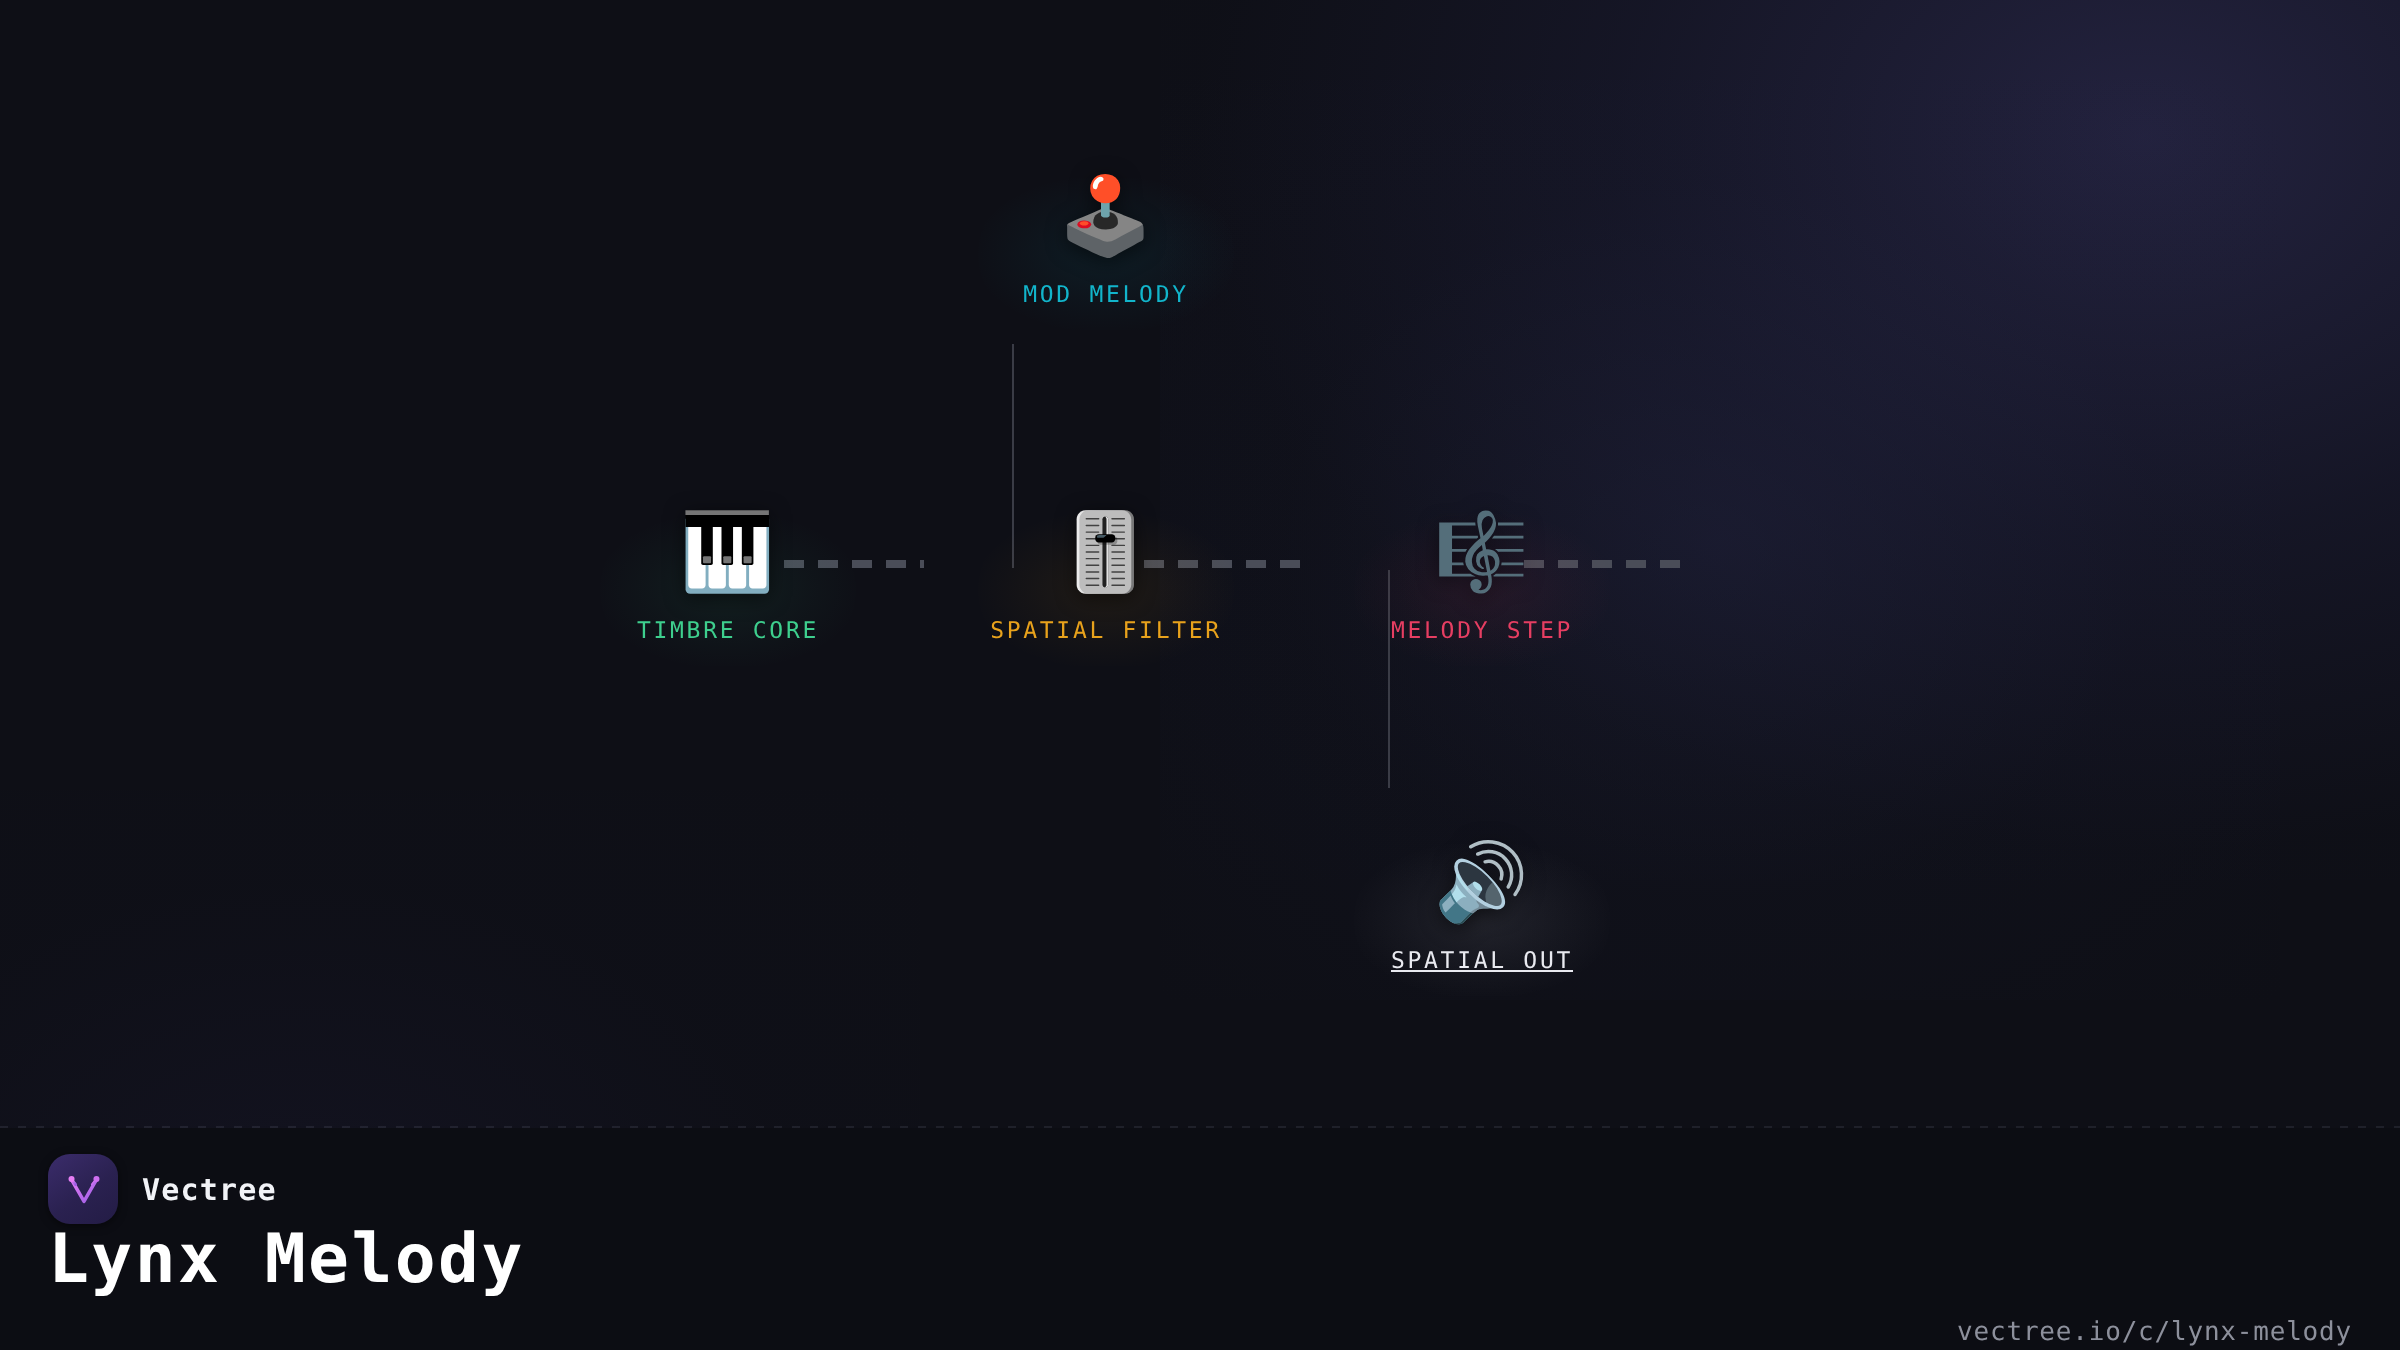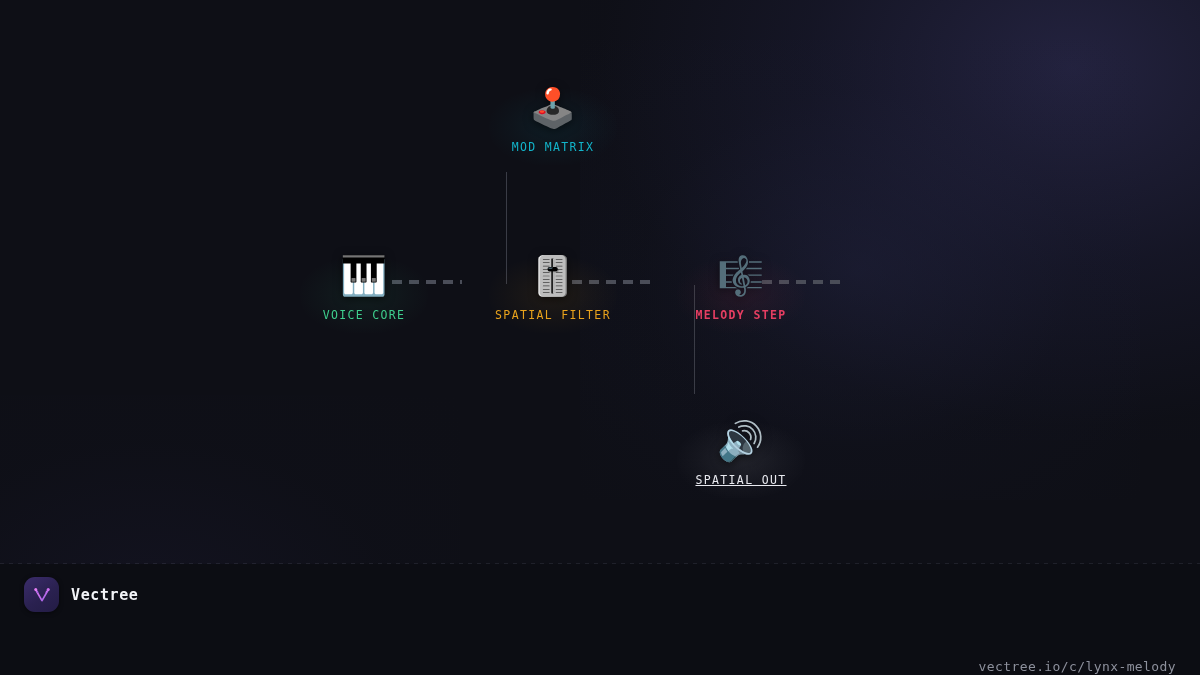--- a/index.html
+++ b/index.html
@@ -166,39 +166,39 @@
 <div id="bg-wash-topright"></div>
 <div id="bg-wash-mid"></div>
 <div id="bg-wash-bottomleft"></div>
 
 <div id="graph-canvas">
     <div class="edge-v" style="left: 506px; top: 172px; height: 112px;"></div>
     <div class="edge-v" style="left: 694px; top: 285px; height: 109px;"></div>
     <div class="node" style="left: 553px; top: 85px;">
       <div class="node-glow" style="background: radial-gradient(rgba(18, 181, 203, 0.086) 0%, rgba(18, 181, 203, 0.03) 45%, rgba(0, 0, 0, 0) 75%);"></div>
       <span class="node-icon">🕹️</span>
-      <span class="node-label" style="color: rgb(18, 181, 203);">MOD MATRIX</span>
+      <span class="node-label" style="color: rgb(18, 181, 203);">MOD MELODY</span>
     </div>
     <div class="edge-dash" style="left: 392px; top: 280px; width: 70px;"></div>
     <div class="node" style="left: 364px; top: 253px;">
       <div class="node-glow" style="background: radial-gradient(rgba(62, 207, 142, 0.086) 0%, rgba(62, 207, 142, 0.03) 45%, rgba(0, 0, 0, 0) 75%);"></div>
       <span class="node-icon">🎹</span>
-      <span class="node-label" style="color: rgb(62, 207, 142);">VOICE CORE</span>
+      <span class="node-label" style="color: rgb(62, 207, 142);">TIMBRE CORE</span>
     </div>
     <div class="edge-dash" style="left: 572px; top: 280px; width: 80px;"></div>
     <div class="node" style="left: 553px; top: 253px;">
       <div class="node-glow" style="background: radial-gradient(rgba(232, 162, 28, 0.086) 0%, rgba(232, 162, 28, 0.03) 45%, rgba(0, 0, 0, 0) 75%);"></div>
       <span class="node-icon">🎚️</span>
       <span class="node-label" style="color: rgb(232, 162, 28);">SPATIAL FILTER</span>
     </div>
     <div class="edge-dash" style="left: 762px; top: 280px; width: 78px;"></div>
     <div class="node" style="left: 741px; top: 253px;">
       <div class="node-glow" style="background: radial-gradient(rgba(230, 62, 98, 0.086) 0%, rgba(230, 62, 98, 0.03) 45%, rgba(0, 0, 0, 0) 75%);"></div>
       <span class="node-icon">🎼</span>
-      <span class="node-label" style="color: rgb(230, 62, 98); font-weight: bold;">MELODY STEP</span>
+      <span class="node-label" style="color: rgb(230, 62, 98);">MELODY STEP</span>
     </div>
     <div class="node" style="left: 741px; top: 418px;">
       <div class="node-glow" style="background: radial-gradient(rgba(233, 234, 240, 0.086) 0%, rgba(233, 234, 240, 0.03) 45%, rgba(0, 0, 0, 0) 75%);"></div>
       <span class="node-icon">🔊</span>
       <span class="node-label" style="color: rgb(233, 234, 240); text-decoration: underline;">SPATIAL OUT</span>
     </div>
   </div>
 
 <div id="footer-divider"></div>
 
@@ -215,14 +215,15 @@
         <path d="M5.2 6.4 L12 18.2 L18.8 6.4" fill="none" stroke="url(#vgrad)" stroke-width="1.9" stroke-linecap="round" stroke-linejoin="round"></path>
         <path d="M5.2 6.4 L7.4 9.0" fill="none" stroke="url(#vgrad)" stroke-width="1.6" stroke-linecap="round"></path>
         <path d="M18.8 6.4 L16.6 9.0" fill="none" stroke="url(#vgrad)" stroke-width="1.6" stroke-linecap="round"></path>
         <circle cx="5.2" cy="6.0" r="1.65" fill="#e77ef5"></circle>
         <circle cx="18.8" cy="6.0" r="1.65" fill="#cf6ff0"></circle>
       </svg>
     </div>
     <span id="brand-name">Vectree</span>
   </div>
 
+  <div id="page-title">Lynx Melody</div>
   <div id="footer-url">vectree.io/c/lynx-melody</div>
 </div>
 
 </body></html>

